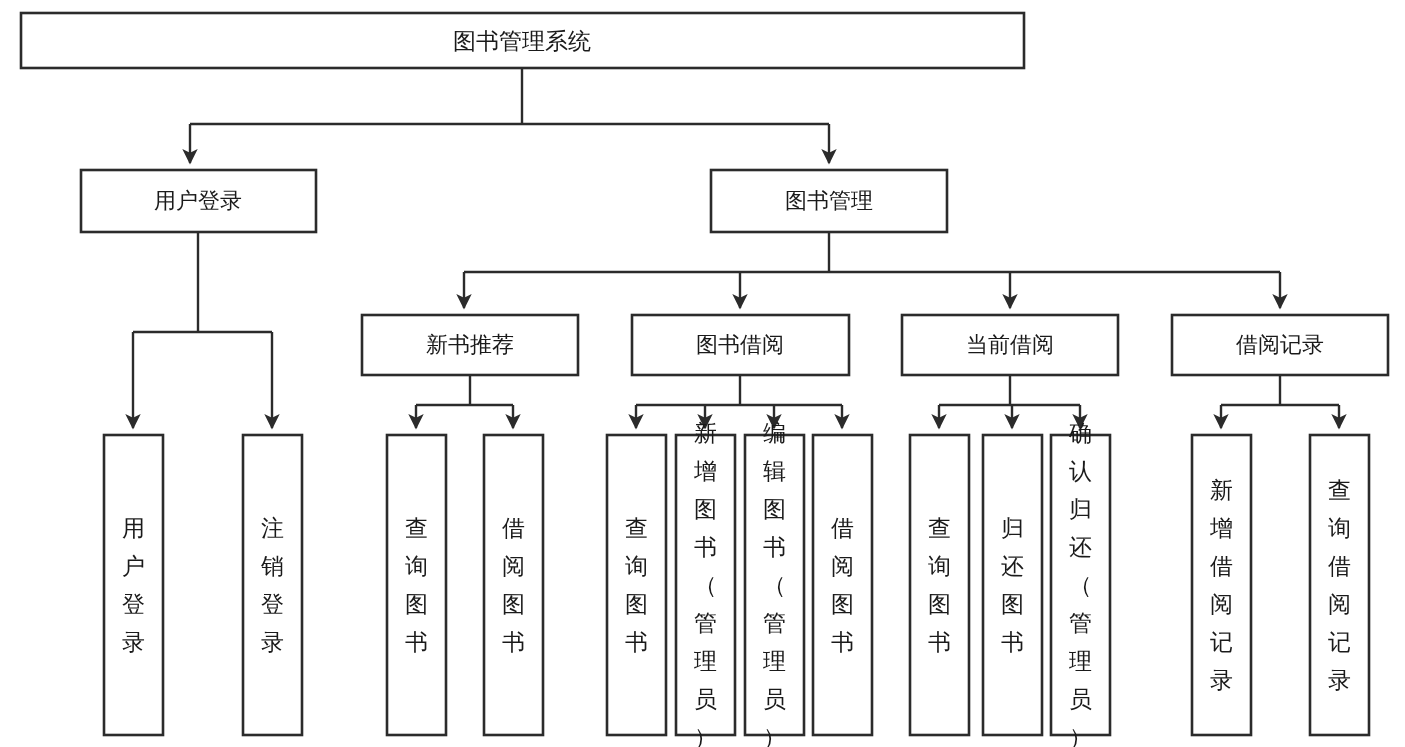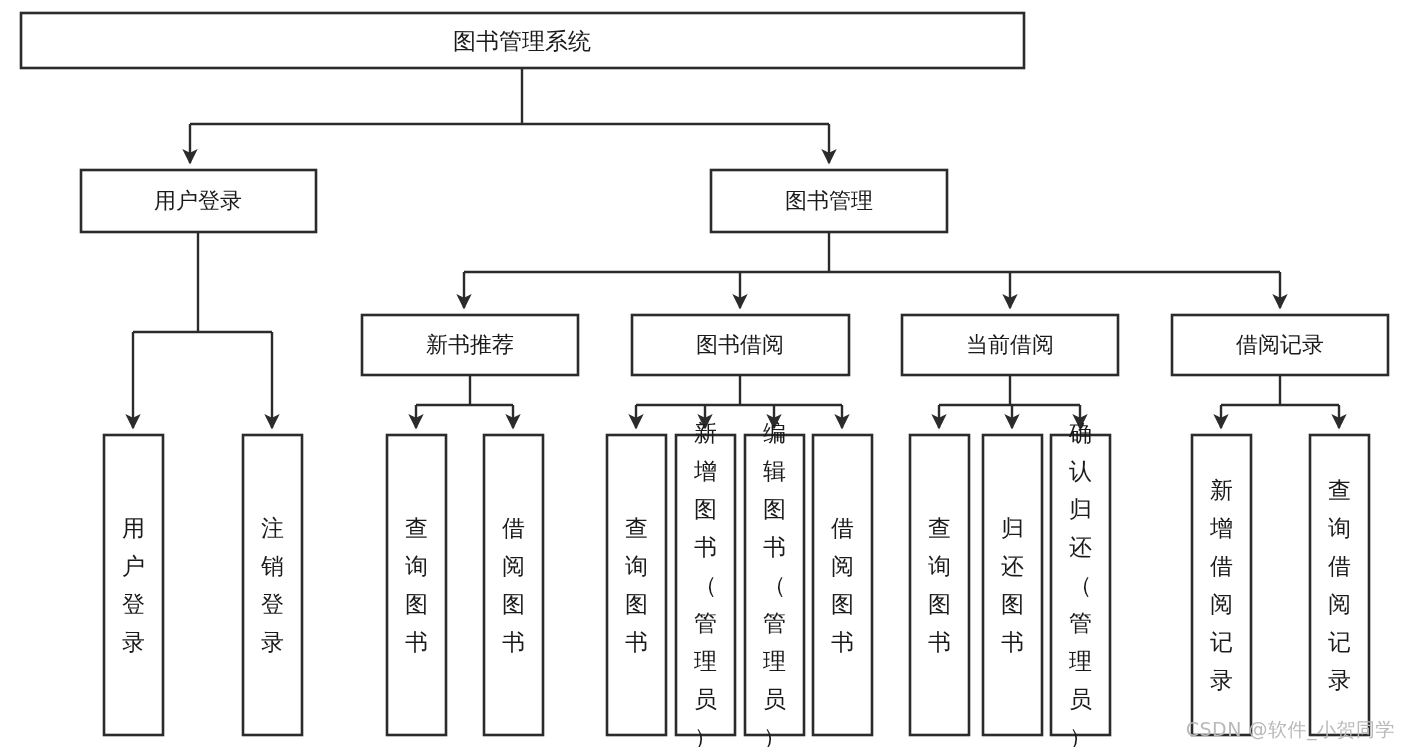--- a/index.html
+++ b/index.html
@@ -167,14 +167,13 @@
           <rect class="node-rect" x="1192" y="435" width="59" height="300"></rect>
           <text class="vlabel" x="1221.5" y="498"><tspan x="1221.5">新</tspan><tspan x="1221.5" dy="38">增</tspan><tspan x="1221.5" dy="38">借</tspan><tspan x="1221.5" dy="38">阅</tspan><tspan x="1221.5" dy="38">记</tspan><tspan x="1221.5" dy="38">录</tspan></text>
         </g>
         <g>
           <rect class="node-rect" x="1310" y="435" width="59" height="300"></rect>
           <text class="vlabel" x="1339.5" y="498"><tspan x="1339.5">查</tspan><tspan x="1339.5" dy="38">询</tspan><tspan x="1339.5" dy="38">借</tspan><tspan x="1339.5" dy="38">阅</tspan><tspan x="1339.5" dy="38">记</tspan><tspan x="1339.5" dy="38">录</tspan></text>
         </g>
       </g>
   </svg>
 
-  <div class="watermark">CSDN @软件_小贺同学</div>
 </div>
 
 </body></html>

